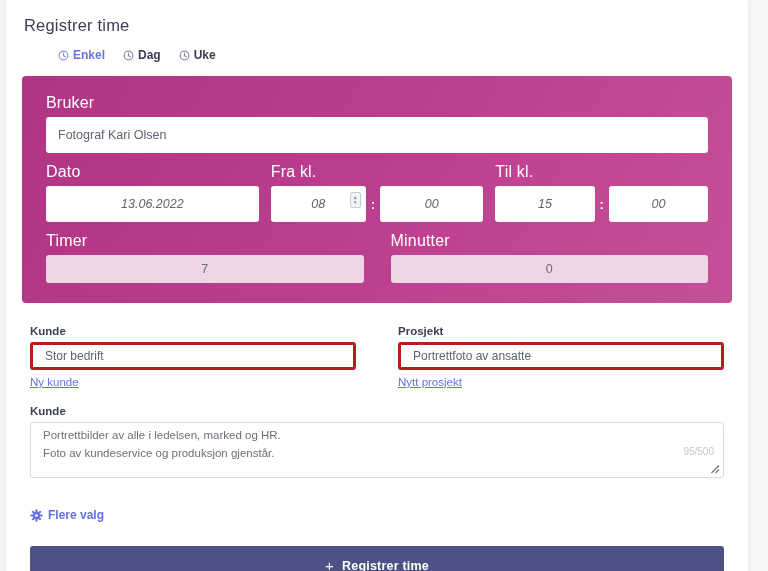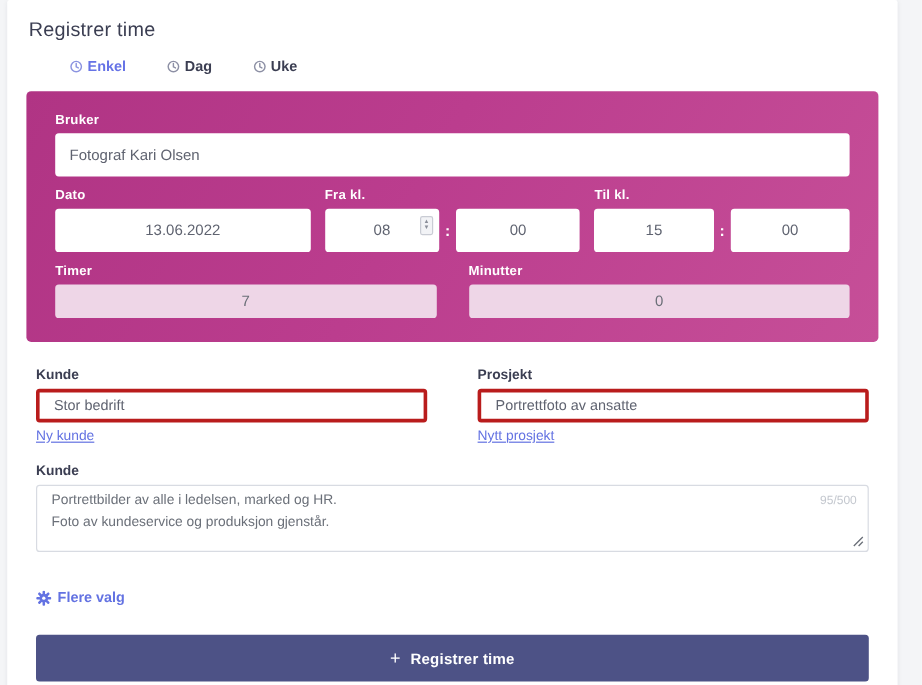--- a/index.html
+++ b/index.html
@@ -2,47 +2,47 @@
 <html><head>
 <meta charset="utf-8">
 <style>
   * { margin:0; padding:0; box-sizing:border-box; }
   html,body { width:768px; height:571px; background:#f4f5f7; font-family:"Liberation Sans", sans-serif; overflow:hidden; }
   .card { margin-left:6px; width:742px; min-height:556px; background:#ffffff; border-radius:2px; box-shadow:0 1px 4px rgba(30,35,60,0.07); padding-bottom:18px; }
 
   .card-header { padding:16px 18px 0 18px; }
   .page-title { font-size:16.5px; color:#3b3e52; font-weight:500; letter-spacing:0.2px; }
 
-  .tabs { display:flex; gap:34px; padding-left:52px; margin-top:13px; align-items:center; }
+  .tabs { display:flex; gap:18px; padding-left:52px; margin-top:13px; align-items:center; }
   .tab { display:flex; align-items:center; gap:4px; font-size:12px; font-weight:600; color:#3b3e52; cursor:pointer; }
   .tab .clock { color:#8d90a5; display:flex; }
   .tab.active { color:#6673e6; }
   .tab.active .clock { color:#8b93e0; }
 
   .pink-panel { margin:14px 16px 0 16px; background:linear-gradient(120deg,#b03484 0%, #bb3d8e 45%, #c64f98 100%); border-radius:4px; padding:8px 24px 20px 24px; }
-  .p-label { color:#ffffff; font-size:11px; font-weight:700; letter-spacing:0.2px; margin:10px 0 5px 0; }
+  .p-label { color:#ffffff; font-size:16px; font-weight:400; letter-spacing:0.2px; margin:10px 0 5px 0; }
   .p-input { width:100%; height:36px; background:#ffffff; border:none; border-radius:3px; font-size:12.5px; color:#5f6370; padding:0 12px; font-family:"Liberation Sans", sans-serif; outline:none; }
-  .p-input.center { text-align:center; padding:12px 4px; }
+  .p-input.center { text-align:center; padding:12px 4px;font-style:italic; }
   .row3 { display:grid; grid-template-columns:1fr 1fr 1fr; column-gap:12px; }
   .row2 { display:grid; grid-template-columns:1fr 1fr; column-gap:27px; }
   .time-pair { display:flex; align-items:center; }
   .time-pair .colon { color:#ffffff; font-weight:700; font-size:13px; margin:0 5px; }
   .hour-wrap { position:relative; flex:1; display:flex; }
   .hour-wrap .p-input { flex:1; }
   .stepper { position:absolute; right:5px; top:6px; width:11px; height:16px; border:1px solid #c9ccd4; border-radius:2px; background:#f2f3f6; display:flex; flex-direction:column; align-items:center; justify-content:center; font-size:5px; color:#8a8e99; line-height:5px; }
   .calc-field { height:28px; background:#eed6e7; border-radius:3px; display:flex; align-items:center; justify-content:center; font-size:12.5px; color:#6b6f78; }
 
   .form-section { padding:22px 24px 0 24px; }
   .f-label { font-size:11.5px; font-weight:700; color:#3b3e52; margin-bottom:5px; }
   .f-input { width:100%; height:28px; border:3px solid #b91c1c; border-radius:3px; font-size:12px; color:#5f6370; padding:0 12px; font-family:"Liberation Sans", sans-serif; outline:none; background:#fff; }
   .link { display:inline-block; margin-top:6px; font-size:11.5px; color:#6372e2; text-decoration:underline; cursor:pointer; }
   .notat-block { margin-top:15px; }
   .notat-wrap { position:relative; }
   .notat-area { width:100%; height:56px; border:1px solid #d8dbe2; border-radius:3px; font-size:11.5px; line-height:1.55; color:#6b7079; padding:4px 60px 6px 12px; resize:none; font-family:"Liberation Sans", sans-serif; outline:none; }
-  .char-counter { position:absolute; top:8px; right:10px; font-size:10px; color:#c3c7ce; }
+  .char-counter { position:absolute; top:24px; right:10px; font-size:10px; color:#c3c7ce; }
   .resize-grip { position:absolute; bottom:4px; right:4px; }
 
   .flere-valg { display:flex; align-items:flex-end; gap:5px; margin-top:26px; font-size:12px; font-weight:600; color:#6372e2; cursor:pointer; }
 
   .submit-btn { margin-top:24px; width:100%; height:39px; background:#4d5286; border:none; border-radius:3px; color:#ffffff; font-size:12.5px; font-weight:700; font-family:"Liberation Sans", sans-serif; display:flex; align-items:center; justify-content:center; gap:8px; cursor:pointer; letter-spacing:0.2px; }
   .submit-btn .plus { font-size:15px; font-weight:400; }
 </style>
 </head>
 <body>
 

